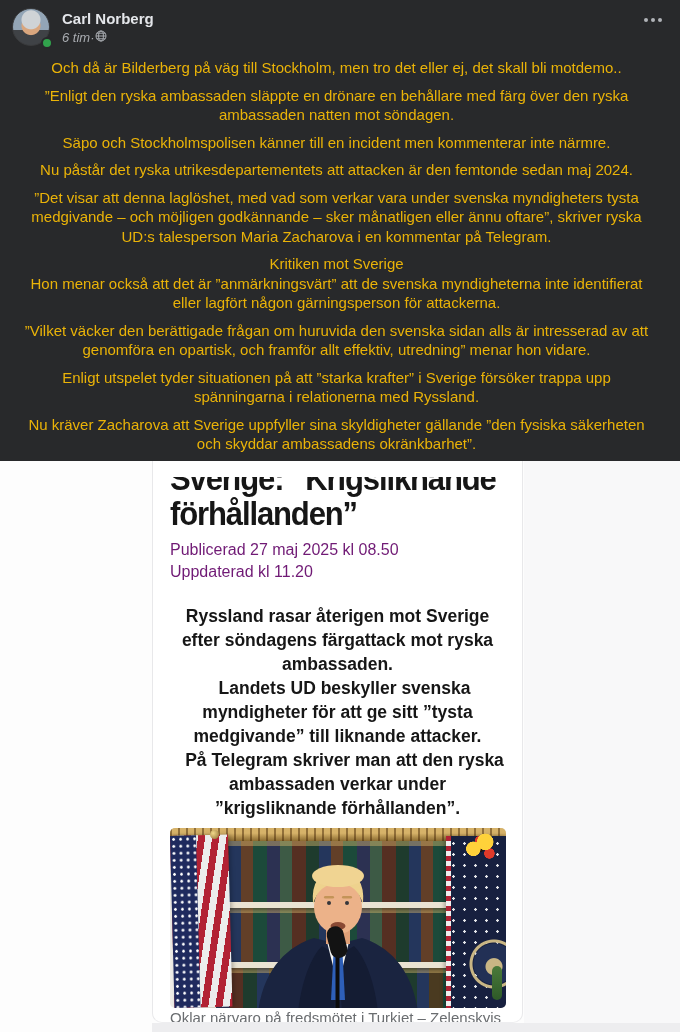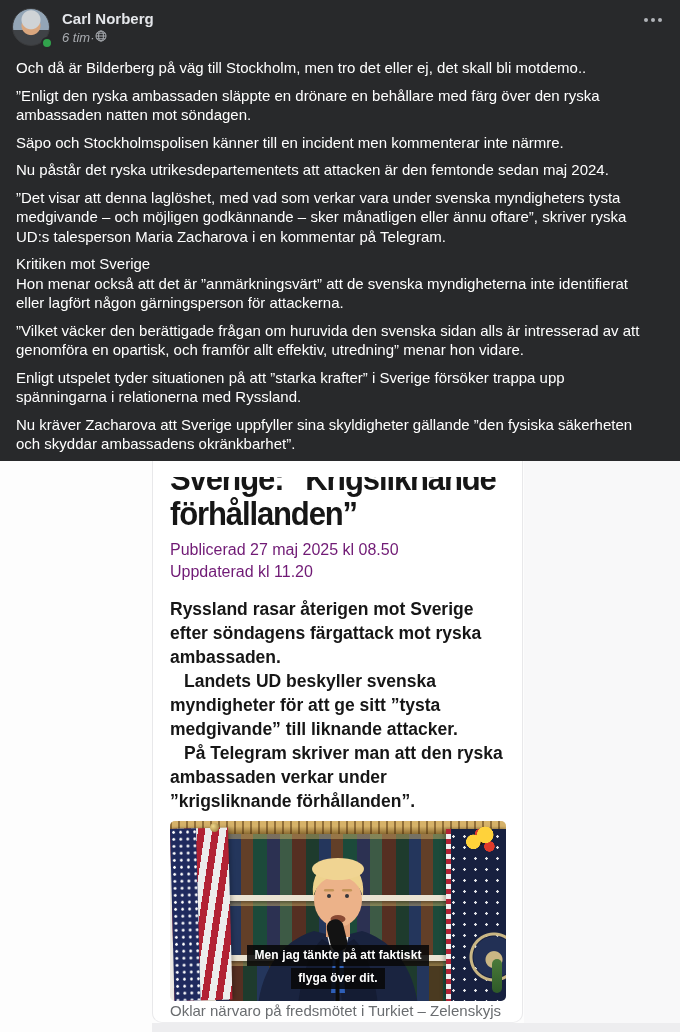--- a/index.html
+++ b/index.html
@@ -33,21 +33,21 @@
   .post-headmeta{margin-left:10px;padding-top:2px;}
   .author{font-weight:bold;font-size:15px;color:#e4e6ea;line-height:18px;cursor:pointer;}
   .subline{display:flex;align-items:center;margin-top:2px;color:#a9acb1;font-size:13px;line-height:16px;font-style:italic;}
   .subline .sep{color:#a9acb1;}
   .globe{display:inline-block;vertical-align:middle;}
   .more-btn{
     position:absolute;right:14px;top:12px;display:flex;gap:3px;align-items:center;
     padding:6px 4px;border-radius:6px;cursor:pointer;
   }
   .more-btn i{width:4px;height:4px;border-radius:50%;background:#b0b3b8;display:block;}
-  .post-body{padding:2px 23px 0 16px;font-size:15px;line-height:19.5px;color:#ffffff;}
+  .post-body{padding:2px 23px 0 16px;font-size:15px;line-height:19.5px;color:#eab308;text-align:center;}
   .post-body p{margin:0 0 8px 0;white-space:pre-line;}
   
   .attachment{
     position:absolute;left:0;top:461px;width:680px;height:571px;
     background:#fdfdfd;cursor:pointer;overflow:hidden;
   }
   .acard{
     position:absolute;left:152px;top:0;width:371px;height:562px;
     background:#ffffff;border-left:1px solid #e8e8ea;border-right:1px solid #e8e8ea;
     border-bottom:1px solid #eeeef0;border-radius:0 0 10px 10px;
@@ -60,21 +60,21 @@
     position:absolute;left:524px;right:0;top:0;bottom:9px;background:#f8f8f9;
   }
   .headline-clip{height:50px;overflow:hidden;margin-top:16px;}
   .headline{
     margin:-16px 0 0 0;color:#161616;font-weight:900;
     font-size:33px;line-height:35px;letter-spacing:-1.2px;
     transform:scaleX(0.94);transform-origin:left top;white-space:nowrap;
   }
   .headline span{display:block;}
   .pubdates{margin-top:12px;color:#701a75;font-size:16px;line-height:22px;}
-  .lead{margin-top:14px;color:#161616;font-weight:bold;font-size:17.5px;line-height:24px;}
+  .lead{margin-top:21px;color:#161616;font-weight:bold;font-size:17.5px;line-height:24px;text-align:center;}
   .lead p{margin:0;}
   .lead p.ind{text-indent:14px;}
   
   .video{
     position:relative;margin-top:8px;width:336px;height:180px;border-radius:5px;
     overflow:hidden;background:#efece6;
   }
   .molding{
     position:absolute;left:0;top:0;right:0;height:13px;
     background:
@@ -256,22 +256,18 @@
         <rect x="86" y="68" width="10" height="2.6" rx="1.3" fill="#c49458"></rect>
         <rect x="104" y="68" width="10" height="2.6" rx="1.3" fill="#c49458"></rect>
         <circle cx="91" cy="75" r="2" fill="#35363a"></circle>
         <circle cx="109" cy="75" r="2" fill="#35363a"></circle>
         <ellipse cx="100" cy="98" rx="7.5" ry="4" fill="#8a4a34"></ellipse>
         <rect x="97.5" y="128" width="4" height="56" fill="#0c0c0c"></rect>
         <g transform="rotate(-14 100 116)">
           <rect x="91" y="98" width="17" height="32" rx="8" fill="#131313"></rect>
         </g>
       </svg>
-      <div class="cap-wrap">
-        <span class="cap-line">Men jag tänkte på att faktiskt</span><br>
-        <span class="cap-line">flyga över dit.</span>
-      </div>
       <div class="expr-logo"></div>
     </div>
 
     <div class="vcaption">Oklar närvaro på fredsmötet i Turkiet – Zelenskyjs vädjan</div>
   </div>
 </div>
 
 </body></html>

